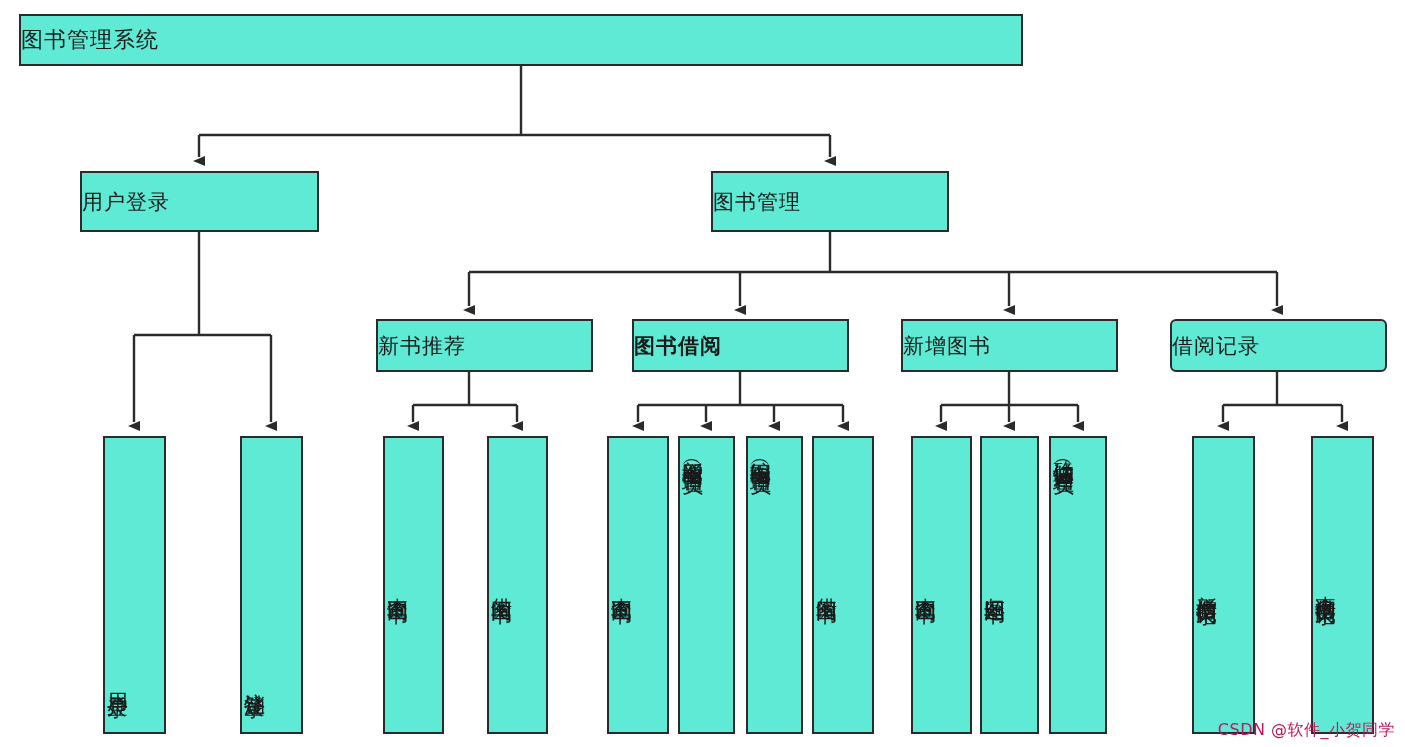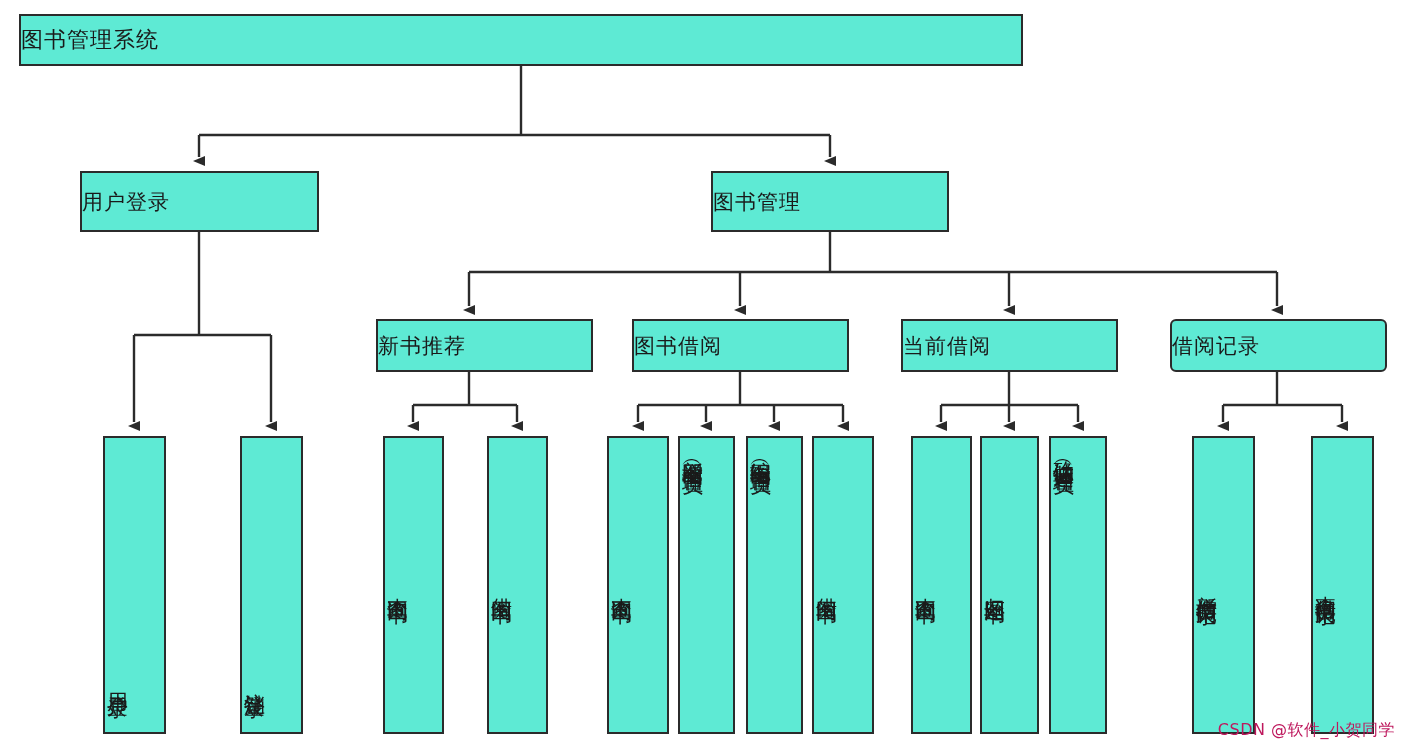--- a/index.html
+++ b/index.html
@@ -141,25 +141,25 @@
   <div class="node horiz" style="left:80px; top:171px; width:239px; height:61px;">
     <span>用户登录</span>
   </div>
   <div class="node horiz" style="left:711px; top:171px; width:238px; height:61px;">
     <span>图书管理</span>
   </div>
 
   <div class="node horiz" style="left:361px; top:319px; width:217px; height:53px;margin-left:15px;">
     <span>新书推荐</span>
   </div>
-  <div class="node horiz" style="left:632px; top:319px; width:217px; height:53px;">
+  <div class="node horiz" style="left:632px; top:319px; width:217px; height:53px;font-weight:bold;">
     <span>图书借阅</span>
   </div>
   <div class="node horiz" style="left:901px; top:319px; width:217px; height:53px;">
-    <span>当前借阅</span>
+    <span>新增图书</span>
   </div>
   <div class="node horiz" style="left:1170px; top:319px; width:217px; height:53px;border-radius:6px;">
     <span>借阅记录</span>
   </div>
 
   <div class="node vert anchor-bottom" style="left:103px; top:436px; width:63px; height:298px;">
     <span class="vtext">用户登录</span>
   </div>
   <div class="node vert anchor-bottom" style="left:240px; top:436px; width:63px; height:298px;">
     <span class="vtext">注销登录</span>

